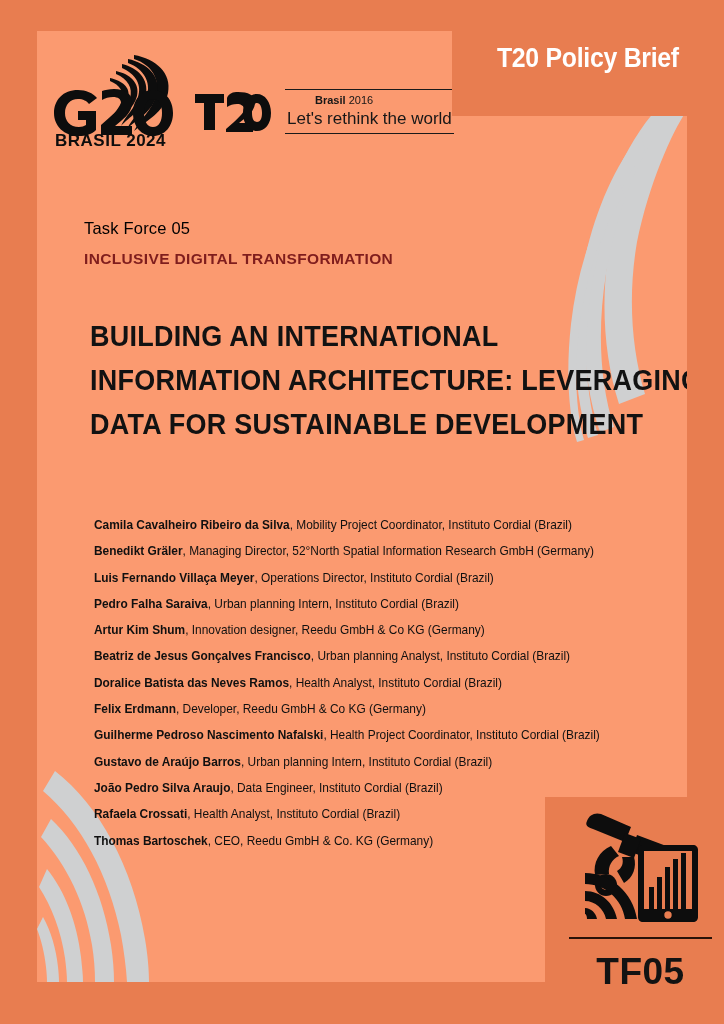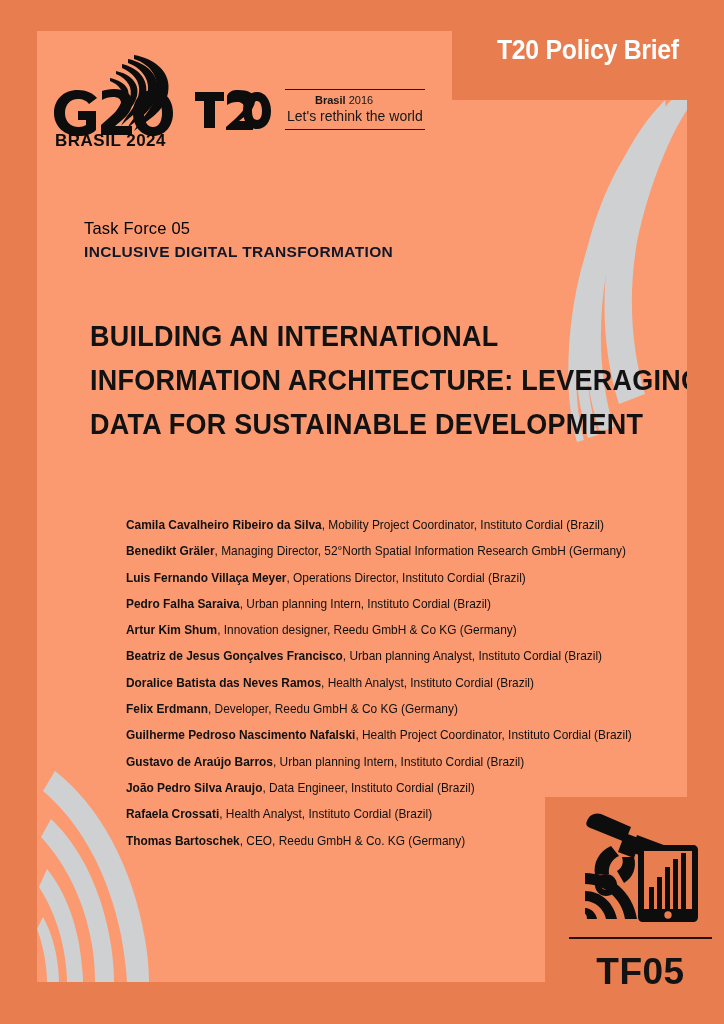--- a/index.html
+++ b/index.html
@@ -49,21 +49,21 @@
     pointer-events: none;
   }
   .arcs-right svg, .arcs-left-bottom svg { display: block; }
 
   
   .policy-banner {
     position: absolute;
     left: 452px;
     top: 0;
     width: 272px;
-    height: 100px;
+    height: 116px;
     background: #E87D50;
     display: flex;
     align-items: center;
     justify-content: center;
     z-index: 5;
   }
   .policy-banner-text {
     color: #FFFFFF;
     font-size: 27px;
     font-weight: bold;
@@ -95,21 +95,21 @@
   .t20-mark svg { display: block; }
   .t20-tag {
     border-top: 1.3px solid #1a1a1a;
     border-bottom: 1.3px solid #1a1a1a;
     padding: 4px 2px 4px 2px;
     line-height: 1.26;
     color: #171717;
   }
   .t20-tag-line1 { font-size: 11px; }
   .t20-tag-line1 b { font-weight: bold; padding-left: 28px; }
-  .t20-tag-line2 { font-size: 14px; }
+  .t20-tag-line2 { font-size: 17px; }
   .title-line {
     font-family: "Liberation Sans Narrow", "Liberation Sans", sans-serif;
     font-size: 29px;
     font-weight: bold;
     color: #121212;
     letter-spacing: 0.3px;
     line-height: 44px;
     transform: scaleX(0.93);
     transform-origin: left center;
     white-space: nowrap;
@@ -232,30 +232,30 @@
           <div class="t20-tag-line1">
             <b>Brasil</b><span>&nbsp;</span><span>2016</span>
           </div>
           <div class="t20-tag-line2">Let's rethink the world</div>
         </div>
       </div>
     </div>
 
     <div style="position:absolute; left:47px; top:188px; z-index:4;">
       <div style="font-size:16.5px; color:#000000; letter-spacing:0.2px;">Task Force 05</div>
-      <div style="font-size:15.5px; font-weight:bold; color:#0f172a; letter-spacing:0.35px; margin-top:5px;">INCLUSIVE DIGITAL TRANSFORMATION</div>
+      <div style="font-size:15.5px; font-weight:bold; color:#7f1d1d; letter-spacing:0.35px; margin-top:12px;">INCLUSIVE DIGITAL TRANSFORMATION</div>
     </div>
 
     <div style="position:absolute; left:53px; top:283px; width:560px; z-index:4;">
       <div class="title-line">BUILDING AN INTERNATIONAL</div>
       <div class="title-line">INFORMATION ARCHITECTURE: LEVERAGING</div>
       <div class="title-line">DATA FOR SUSTAINABLE DEVELOPMENT</div>
     </div>
 
-    <div style="position:absolute; left:57px; top:481px; width:560px; z-index:4;margin-left:32px;">
+    <div style="position:absolute; left:57px; top:481px; width:560px; z-index:4;">
       <div class="author-row"><span class="author-name">Camila Cavalheiro Ribeiro da Silva</span><span class="author-rest">, Mobility Project Coordinator, Instituto Cordial (Brazil)</span></div>
       <div class="author-row"><span class="author-name">Benedikt Gräler</span><span class="author-rest">, Managing Director, 52°North Spatial Information Research GmbH (Germany)</span></div>
       <div class="author-row"><span class="author-name">Luis Fernando Villaça Meyer</span><span class="author-rest">, Operations Director, Instituto Cordial (Brazil)</span></div>
       <div class="author-row"><span class="author-name">Pedro Falha Saraiva</span><span class="author-rest">, Urban planning Intern, Instituto Cordial (Brazil)</span></div>
       <div class="author-row"><span class="author-name">Artur Kim Shum</span><span class="author-rest">, Innovation designer, Reedu GmbH &amp; Co KG (Germany)</span></div>
       <div class="author-row"><span class="author-name">Beatriz de Jesus Gonçalves Francisco</span><span class="author-rest">, Urban planning Analyst, Instituto Cordial (Brazil)</span></div>
       <div class="author-row"><span class="author-name">Doralice Batista das Neves Ramos</span><span class="author-rest">, Health Analyst, Instituto Cordial (Brazil)</span></div>
       <div class="author-row"><span class="author-name">Felix Erdmann</span><span class="author-rest">, Developer, Reedu GmbH &amp; Co KG (Germany)</span></div>
       <div class="author-row"><span class="author-name">Guilherme Pedroso Nascimento Nafalski</span><span class="author-rest">, Health Project Coordinator, Instituto Cordial (Brazil)</span></div>
       <div class="author-row"><span class="author-name">Gustavo de Araújo Barros</span><span class="author-rest">, Urban planning Intern, Instituto Cordial (Brazil)</span></div>

